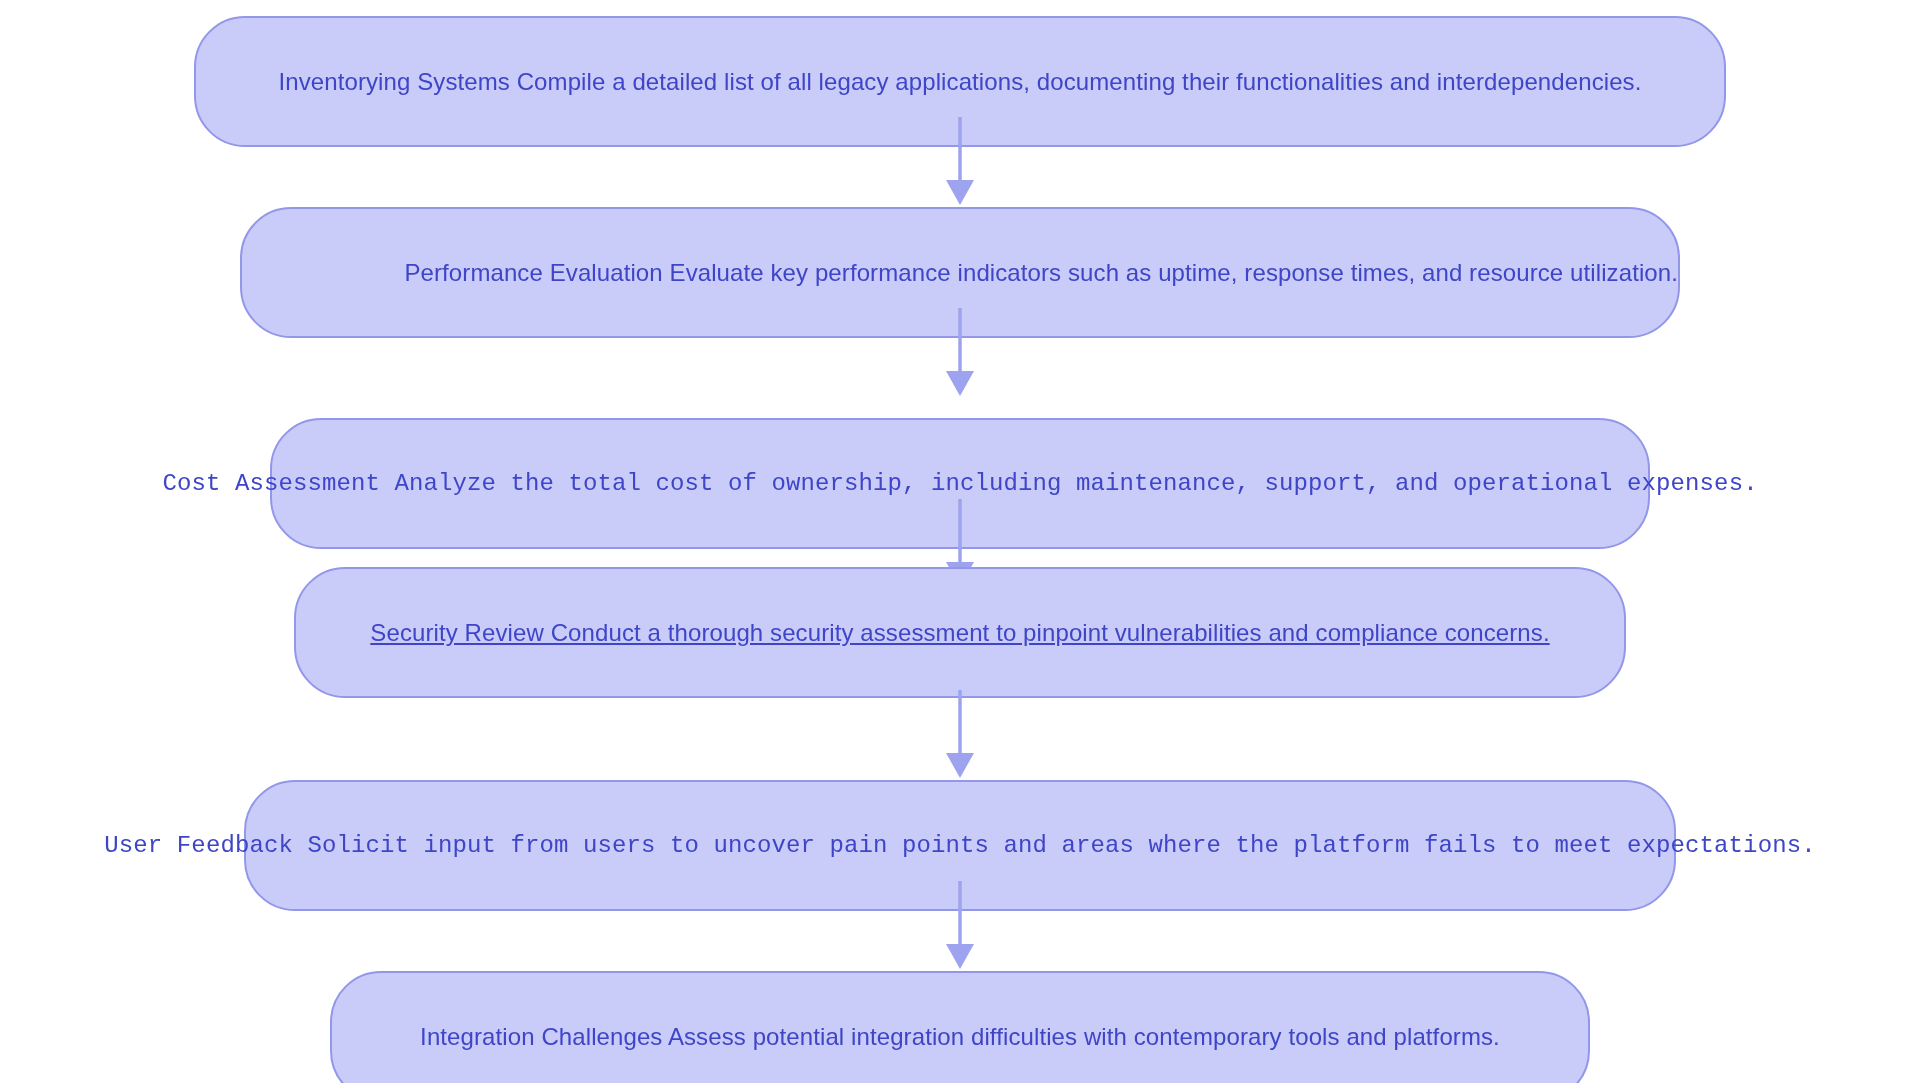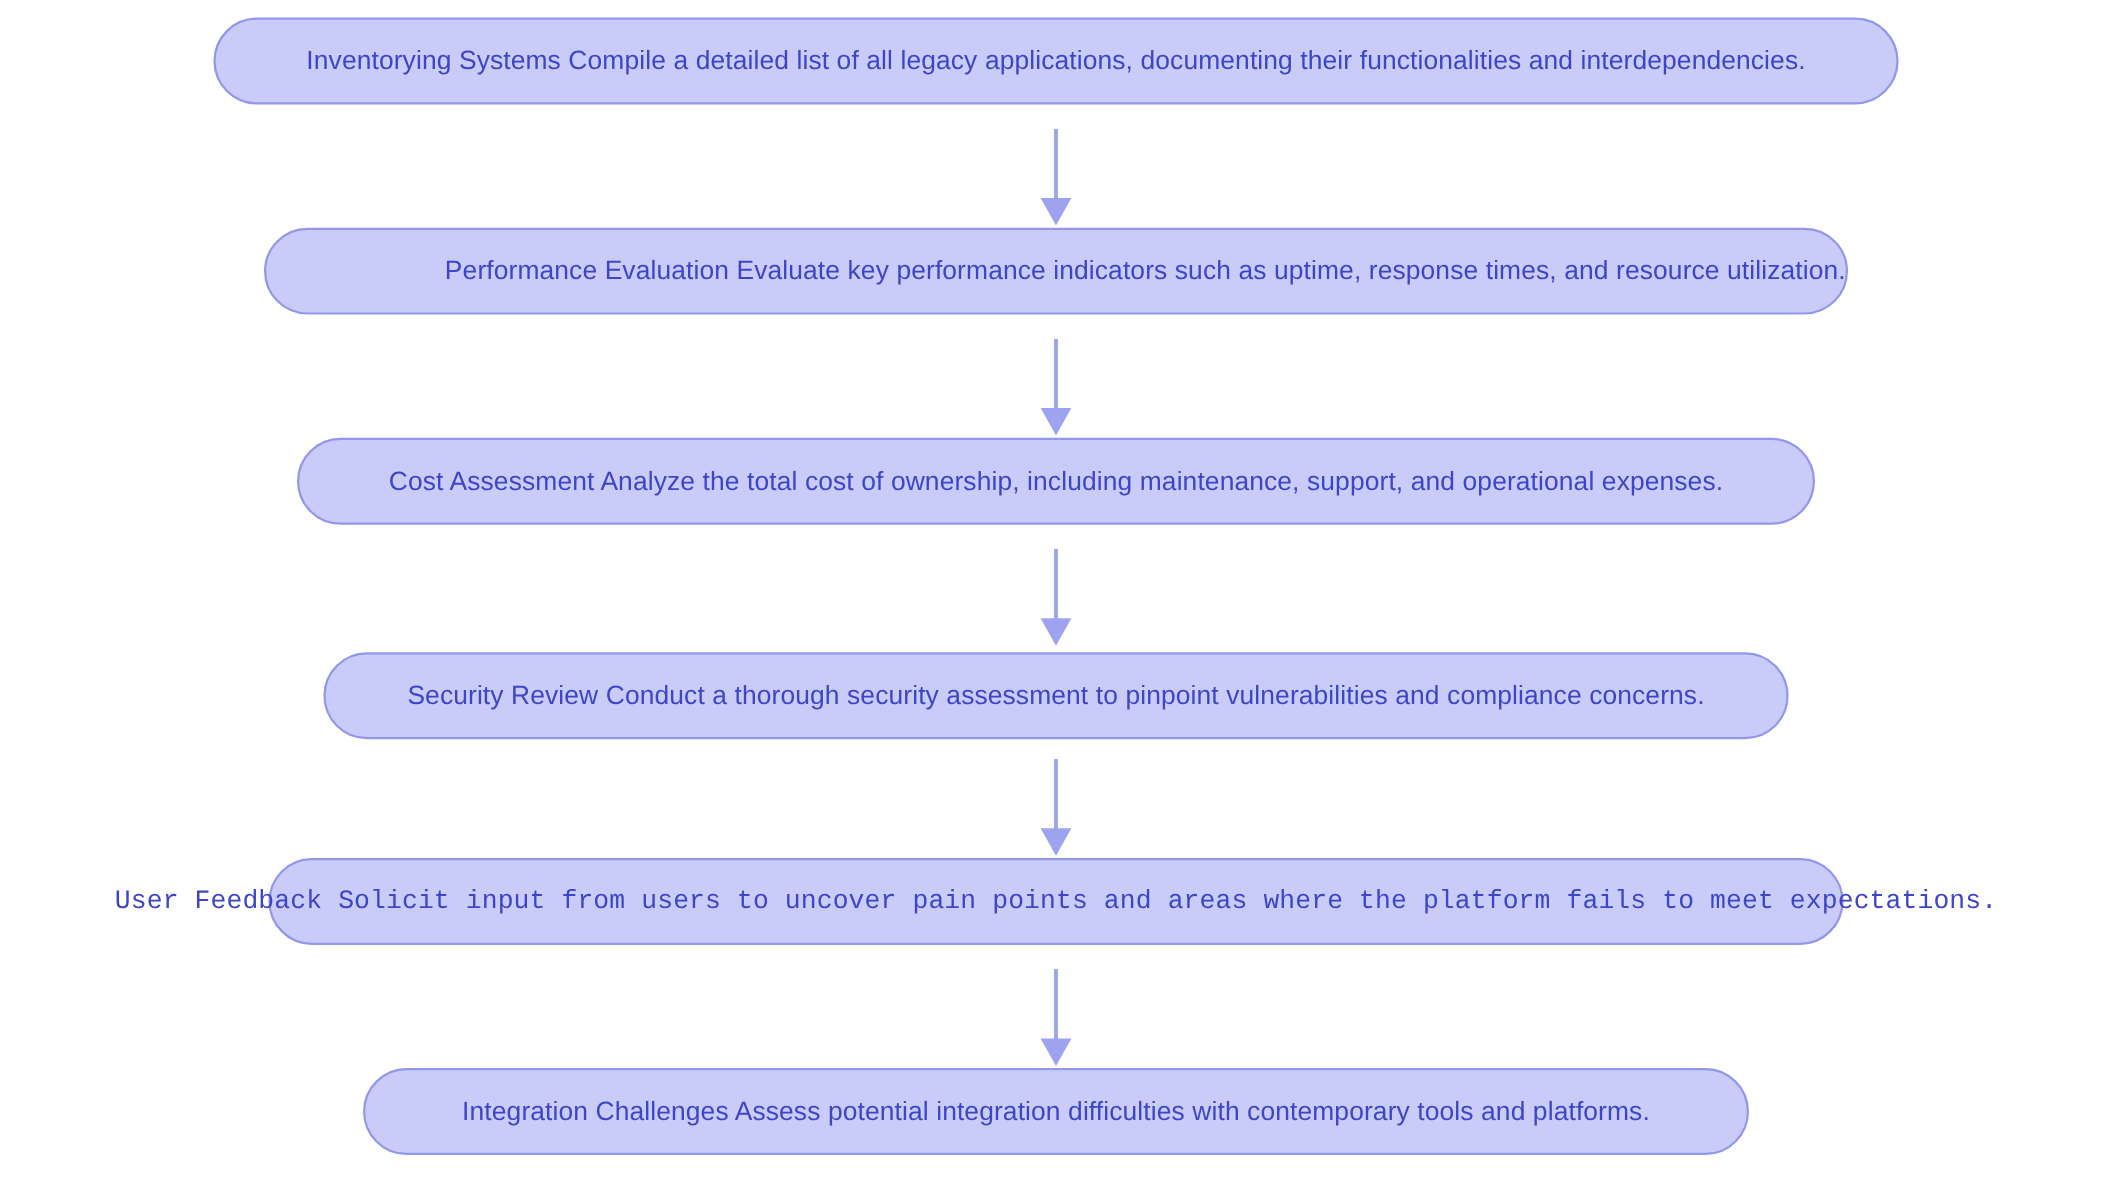--- a/index.html
+++ b/index.html
@@ -18,21 +18,21 @@
     font-family: "Liberation Sans", sans-serif;
   }
   .canvas {
     position: relative;
     width: 1920px;
     height: 1083px;
     background: var(--bg);
   }
   .flow-node {
     position: absolute;
-    height: 79px;
+    height: 131px;
     background: var(--node-fill);
     border: 2px solid var(--node-border);
     border-radius: 51px;
     display: flex;
     align-items: center;
     justify-content: center;
     white-space: nowrap;
     color: var(--node-text);
     font-size: 24px;
     letter-spacing: 0.1px;
@@ -45,22 +45,22 @@
   .flow-arrow line {
     stroke: var(--arrow);
     stroke-width: 3.5;
   }
   .flow-arrow polygon {
     fill: var(--arrow);
   }
   
   #node-0 { left: 194px; top: 16px;  width: 1532px; }
   #node-1 { left: 240px; top: 207px; width: 1440px; justify-content: flex-end; }
-  #node-2 { left: 270px; top: 398px; width: 1380px; }
-  #node-3 { left: 294px; top: 593px; width: 1332px; }
+  #node-2 { left: 270px; top: 418px; width: 1380px; font-family: Liberation Mono, monospace; }
+  #node-3 { left: 294px; top: 567px; width: 1332px; text-decoration: underline; }
   #node-4 { left: 244px; top: 780px; width: 1432px; font-family: Liberation Mono, monospace; }
   #node-5 { left: 330px; top: 971px; width: 1260px; }
   #arrow-0 { left: 944px; top: 117px; }
   #arrow-1 { left: 944px; top: 308px; }
   #arrow-2 { left: 944px; top: 499px; }
   #arrow-3 { left: 944px; top: 690px; }
   #arrow-4 { left: 944px; top: 881px; }
 </style>
 </head>
 <body>

